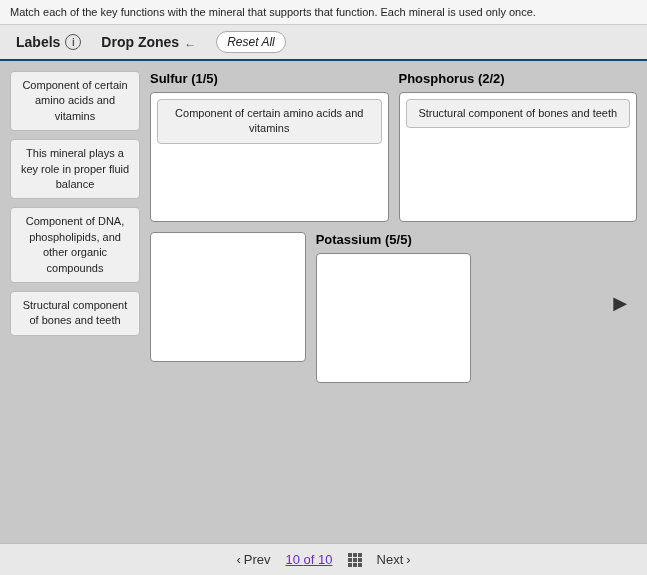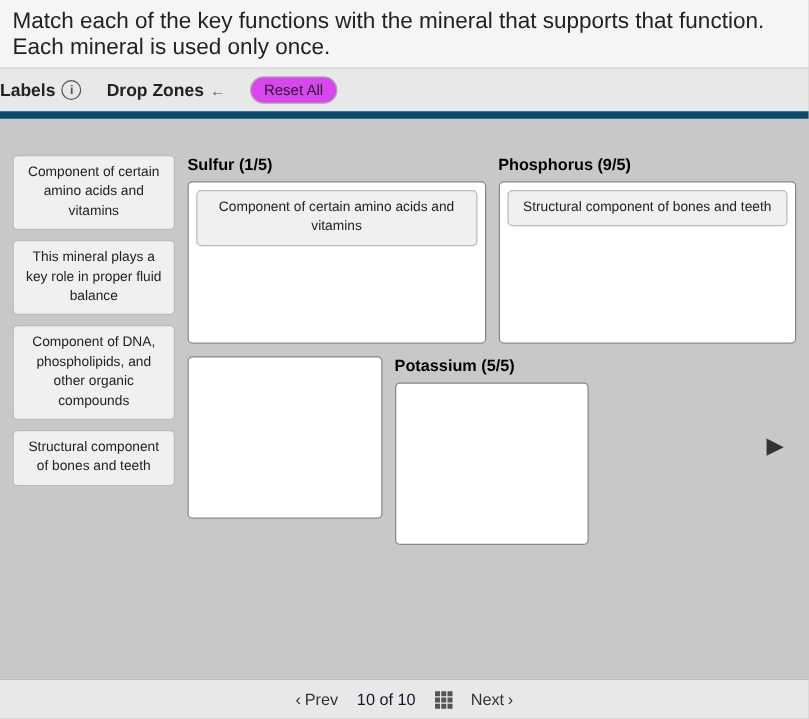--- a/index.html
+++ b/index.html
@@ -7,31 +7,31 @@
       font-family: Arial, sans-serif;
       background: #c8c8c8;
       width: 647px;
       min-height: 575px;
       display: flex;
       flex-direction: column;
     }
     .top-instruction {
       background: #f5f5f5;
       padding: 6px 10px;
-      font-size: 18px;
+      font-size: 11px;
       color: #222;
       border-bottom: 1px solid #ccc;
     }
     .toolbar {
       background: #e8e8e8;
-      padding: 6px 0;
+      padding: 6px 16px;
       display: flex;
       align-items: center;
       gap: 20px;
-      border-bottom: 6px solid #0c4a6e;
+      border-bottom: 2px solid #0c4a6e;
     }
     .toolbar-labels {
       display: flex;
       align-items: center;
       gap: 5px;
       font-size: 14px;
       font-weight: bold;
       color: #222;
     }
     .info-icon {
@@ -51,27 +51,28 @@
       color: #222;
       display: flex;
       align-items: flex-end;
       gap: 5px;
     }
     .arrow-icon {
       font-size: 12px;
       color: #555;
     }
     .reset-btn {
-      background: #d946ef;
+      background: #ffffff;
       border: 1px solid #aaa;
       border-radius: 11px;
       padding: 3px 10px;
       font-size: 12px;
       cursor: pointer;
       color: #222;
+      font-style: italic;
     }
     .main-area {
       display: flex;
       flex: 1;
       padding: 10px;
       gap: 10px;
     }
     .labels-panel {
       width: 130px;
       display: flex;
@@ -158,21 +159,22 @@
       border: none;
       font-size: 13px;
       color: #333;
       cursor: pointer;
       display: flex;
       align-items: center;
       gap: 3px;
     }
     .page-info {
       font-size: 13px;
-      color: #0f172a;
+      color: #6d28d9;
+      text-decoration: underline;
     }
     .grid-icon {
       display: inline-grid;
       grid-template-columns: repeat(3, 4px);
       gap: 1px;
       vertical-align: middle;
     }
     .grid-dot {
       width: 4px;
       height: 4px;
@@ -191,21 +193,21 @@
     <span>Labels</span>
     <span class="info-icon">i</span>
   </div>
   <div class="toolbar-dropzones">
     <span>Drop Zones</span>
     <span class="arrow-icon">←</span>
   </div>
   <button class="reset-btn">Reset All</button>
 </div>
 
-<div class="main-area" style="position:relative;margin-top:19px;">
+<div class="main-area" style="position:relative;">
   <div class="labels-panel">
     <div class="label-card">
       <span>Component of certain amino acids and vitamins</span>
     </div>
     <div class="label-card">
       <span>This mineral plays a key role in proper fluid balance</span>
     </div>
     <div class="label-card">
       <span>Component of DNA, phospholipids, and other organic compounds</span>
     </div>
@@ -216,21 +218,21 @@
 
   <div class="drop-zones-panel">
     <div class="drop-row">
       <div class="drop-column">
         <div class="drop-zone-label">Sulfur (1/5)</div>
         <div class="drop-box">
           <div class="drop-box-content">Component of certain amino acids and vitamins</div>
         </div>
       </div>
       <div class="drop-column">
-        <div class="drop-zone-label">Phosphorus (9/5)</div>
+        <div class="drop-zone-label">Phosphorus (2/2)</div>
         <div class="drop-box">
           <div class="drop-box-content">Structural component of bones and teeth</div>
         </div>
       </div>
     </div>
 
     <div class="drop-row">
       <div class="bottom-drop-column">
         <div class="bottom-drop-box drop-box">
         </div>

